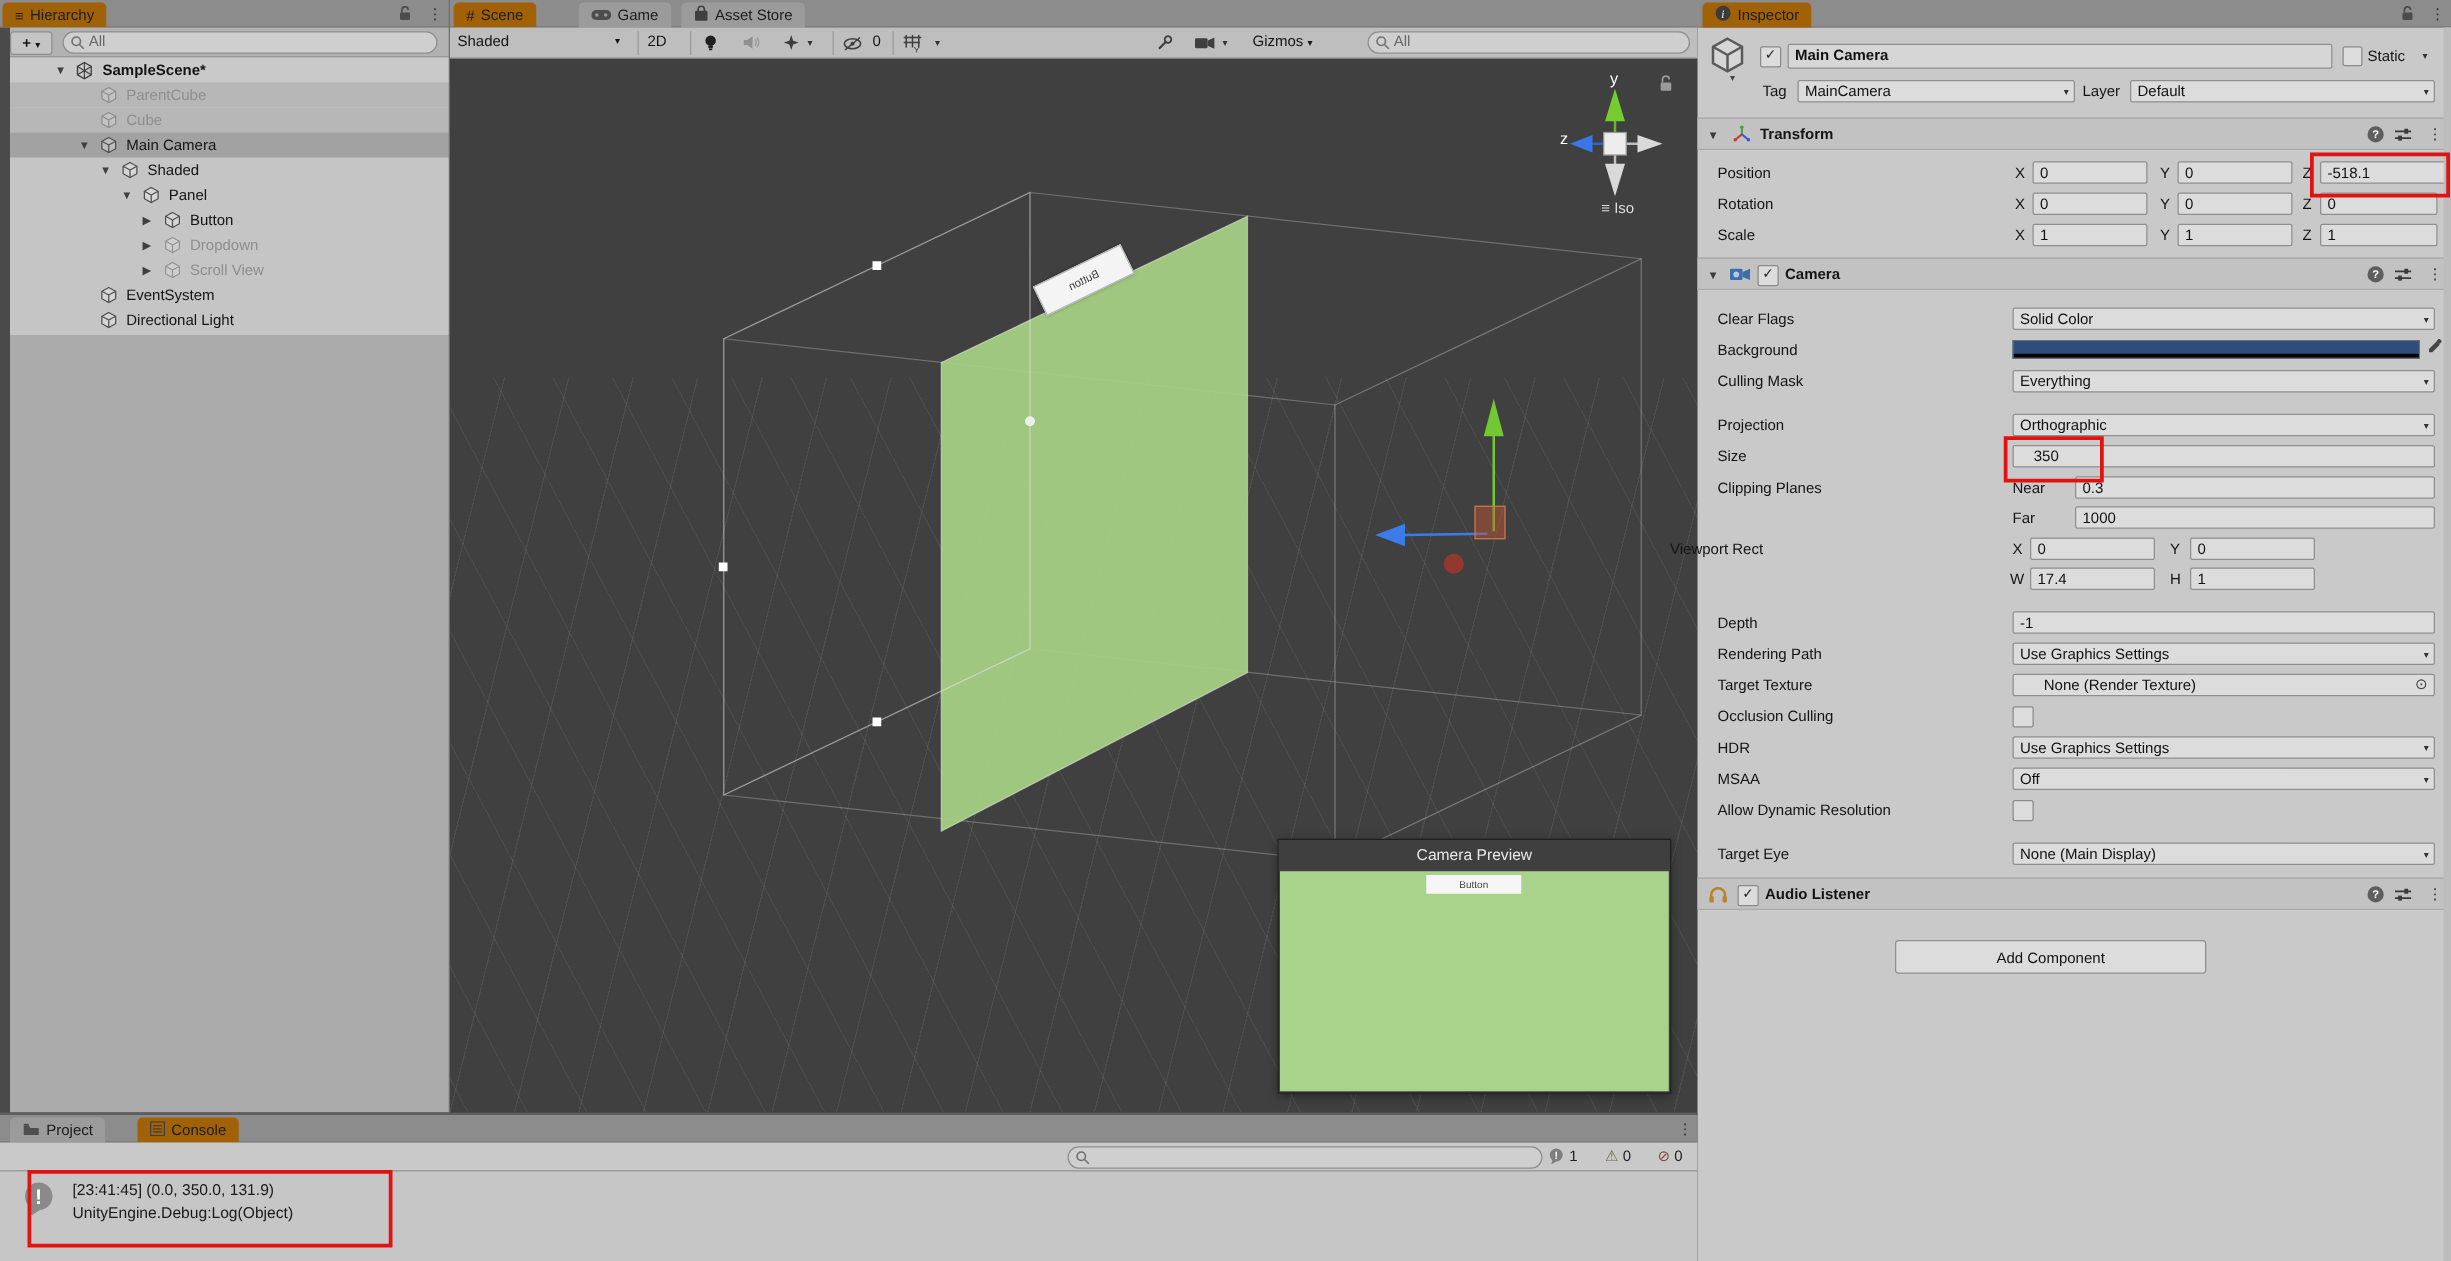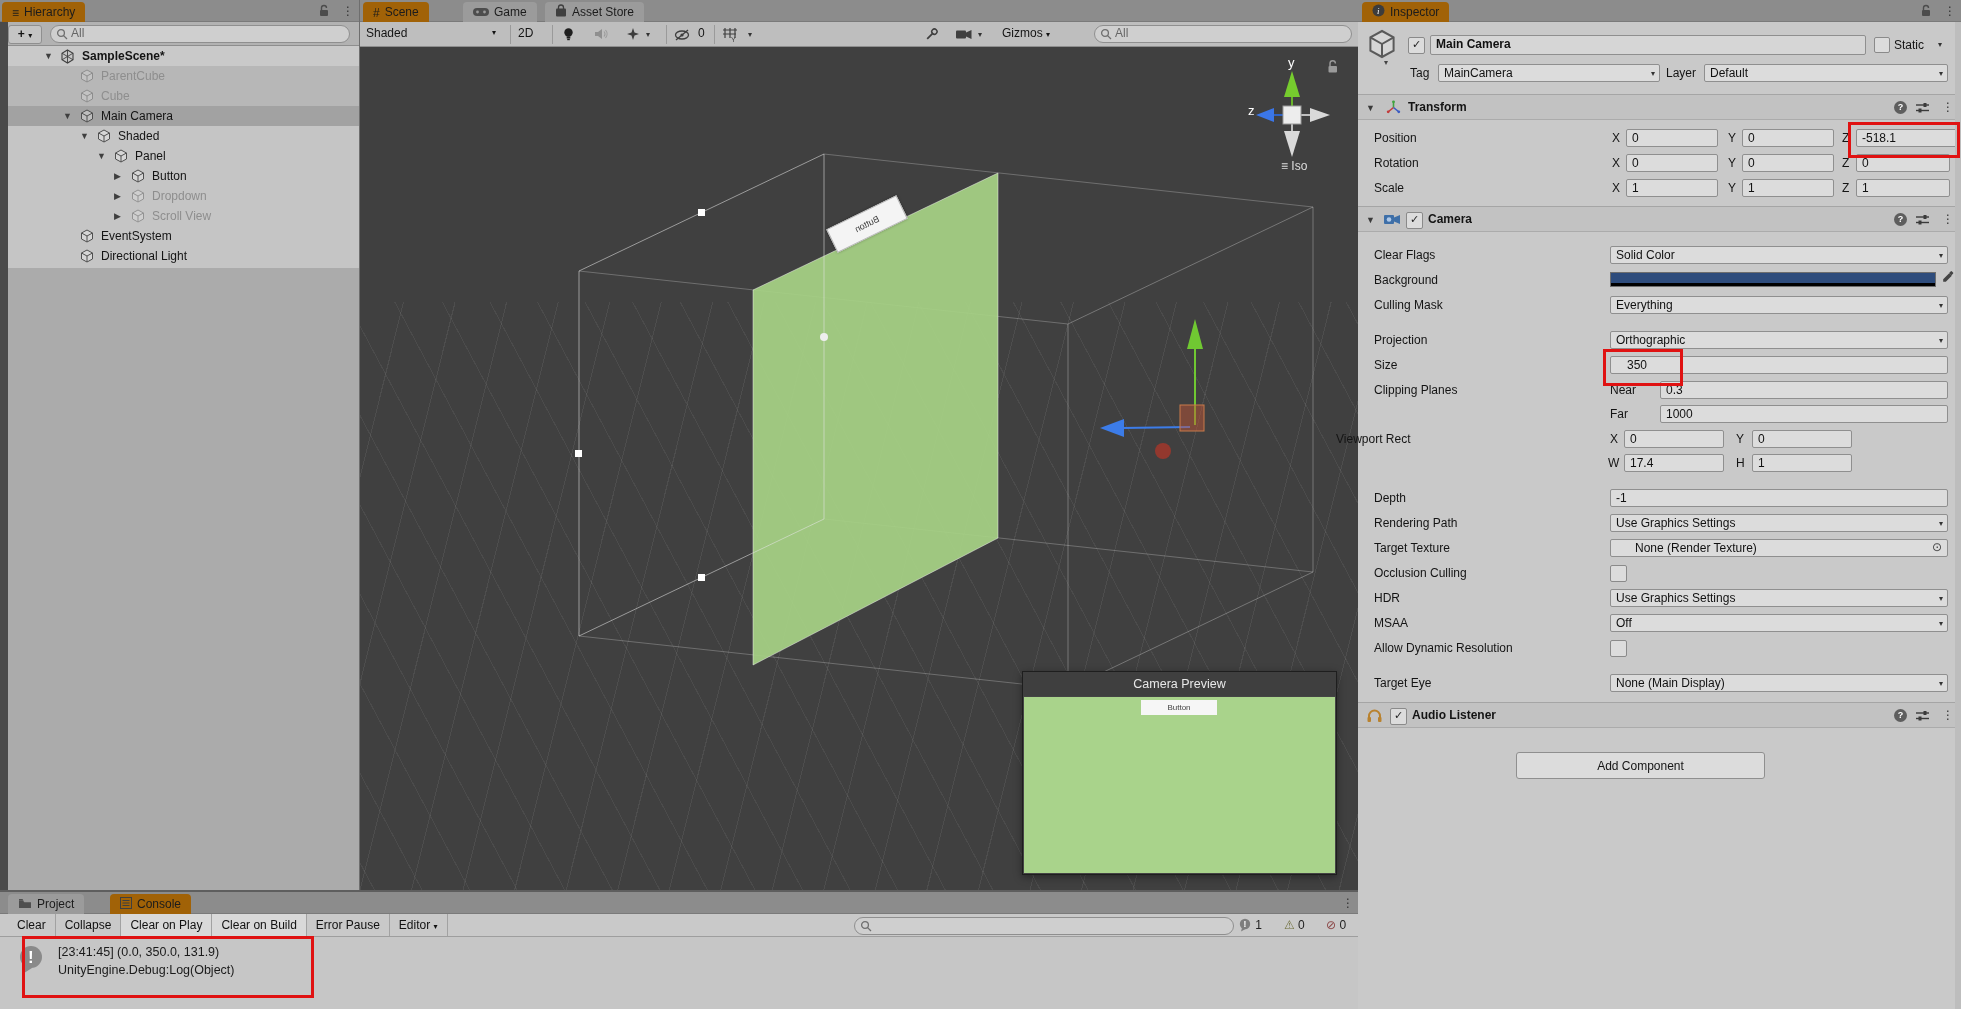--- a/index.html
+++ b/index.html
@@ -466,23 +466,20 @@
       <span class="ticon"><svg width="12" height="12" viewBox="0 0 12 12">
             <rect x="0.5" y="0.5" width="11" height="11" fill="none" stroke="#3f3f3f"></rect>
             <line x1="2.5" y1="3.5" x2="9.5" y2="3.5" stroke="#3f3f3f"></line>
             <line x1="2.5" y1="6" x2="9.5" y2="6" stroke="#3f3f3f"></line>
             <line x1="2.5" y1="8.5" x2="9.5" y2="8.5" stroke="#3f3f3f"></line>
           </svg></span><span>Console</span>
     </div>
     <span class="kebab" style="left:1342px;top:4px;">⋮</span>
   </div>
   <div class="abs" style="left:0;top:914px;width:1358px;height:22px;background:#C9C9C9;border-bottom:1px solid #9E9E9E;box-sizing:content-box;">
-    <div style="position:absolute;left:8px;top:0;white-space:nowrap;">
-      <span class="cbtn">Clear</span><span class="cbtn">Collapse</span><span class="cbtn on">Clear on Play</span><span class="cbtn on">Clear on Build</span><span class="cbtn">Error Pause</span><span class="cbtn"><span>Editor</span> <span style="font-size:8px;">▾</span></span>
-    </div>
     <span class="search" style="left:854px;top:3px;width:352px;">
       <span class="mag"><svg width="12" height="12" viewBox="0 0 12 12">
             <circle cx="5" cy="5" r="3.4" fill="none" stroke="#6F6F6F" stroke-width="1.3"></circle>
             <line x1="7.6" y1="7.6" x2="11" y2="11" stroke="#6F6F6F" stroke-width="1.3"></line>
           </svg></span>
     </span>
     <span class="badge" style="left:1238px;top:2px;"><svg width="14" height="14" viewBox="0 0 14 14" style="vertical-align:-3px;">
           <circle cx="7" cy="6" r="5.2" fill="#7E7E7E"></circle>
           <path d="M4 10l-1 3.4L7.5 11z" fill="#7E7E7E"></path>
           <text x="5.6" y="9" font-size="8.5" fill="#fff" font-weight="bold">!</text>

